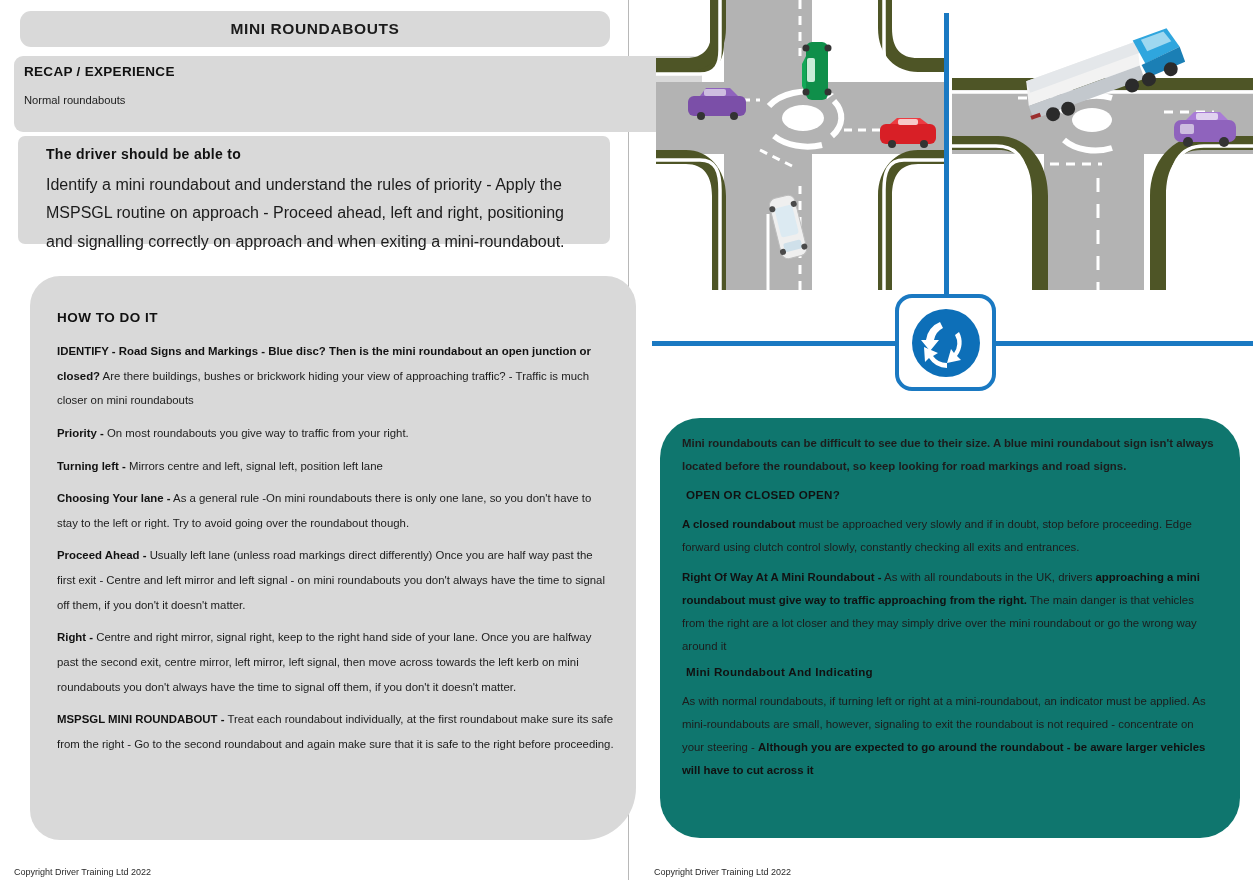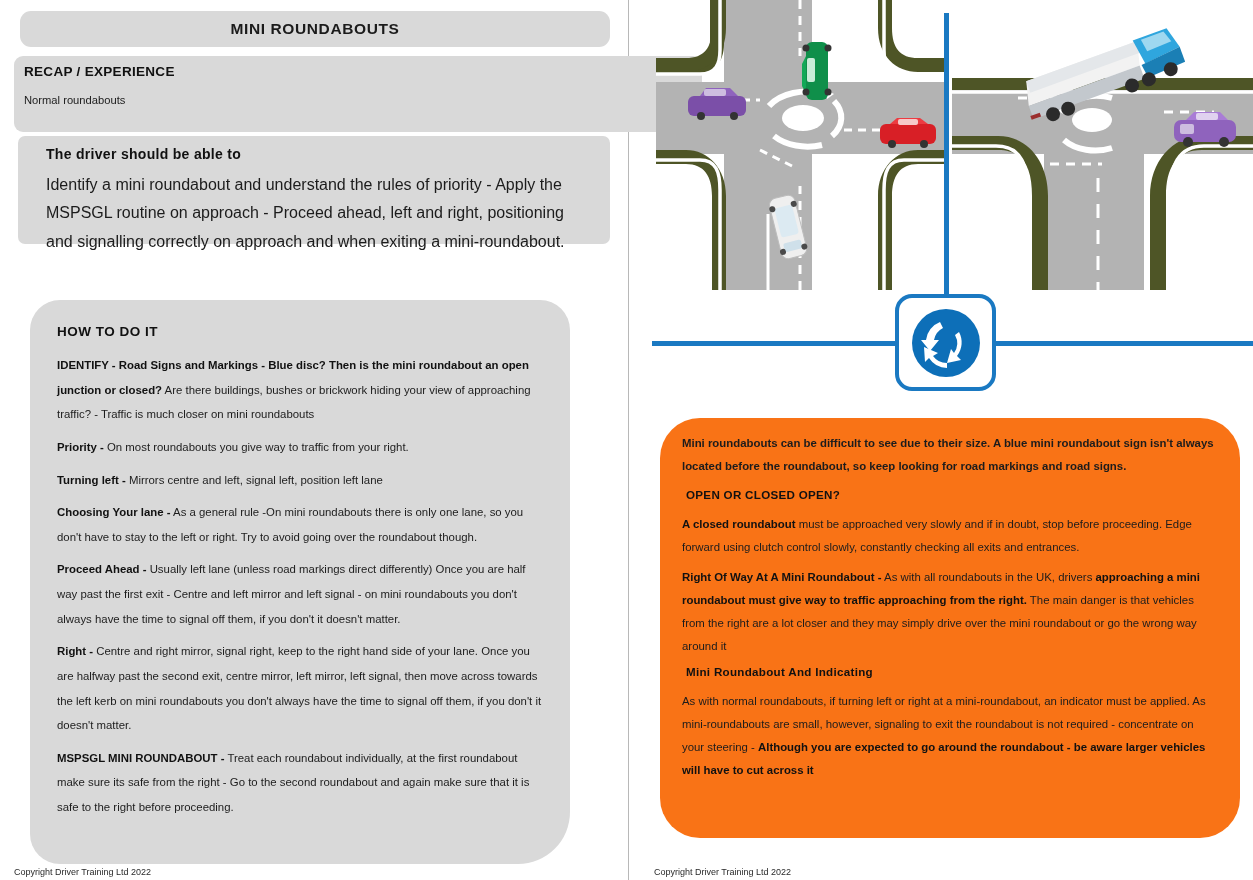--- a/index.html
+++ b/index.html
@@ -36,24 +36,23 @@
     left: 14px; top: 56px; width: 688px; height: 76px;
     border-radius: 9px;
     padding: 8px 12px 0 10px;
   }
   #driver-panel {
     left: 18px; top: 136px; width: 592px; height: 108px;
     border-radius: 7px;
     padding: 10px 18px 0 28px;
   }
   #howto-panel {
-    left: 30px; top: 276px; width: 540px; height: 564px;
+    left: 30px; top: 276px; width: 606px; height: 564px;
     border-radius: 30px 30px 52px 30px;
-    padding: 20px 22px 0 16px;
-    margin-top: 24px;
+    padding: 30px 22px 0 16px;
   }
 
   .sect-head {
     font-size: 13.5px; font-weight: bold; color: #111;
     letter-spacing: .3px; margin: 0 0 10px 0;
   }
   #recap-panel .sect-head { font-size: 13.5px; margin-bottom: 13px; }
   #driver-panel .sect-head { font-size: 14px; margin-bottom: 9px; }
   #howto-panel .sect-head { font-size: 13.5px; margin: 4px 0 14px 11px; letter-spacing: .5px; }
 
@@ -84,21 +83,21 @@
   }
   .sign-box {
     position: absolute; left: 245px; top: 294px; width: 101px; height: 97px;
     background: #ffffff; border: 4px solid #1a79c2; border-radius: 17px;
     display: flex; align-items: center; justify-content: center;
     z-index: 4;
   }
 
   #right-text-panel {
     position: absolute; left: 660px; top: 418px; width: 580px; height: 420px;
-    background: #f97316;
+    background: #0f766e;
     border-radius: 40px 40px 40px 40px;
     padding: 14px 22px 0 16px;
   }
   #right-text-panel .para { line-height: 2.02; margin: 0 0 7px 6px; font-size: 11.4px; }
   #right-text-panel .para.head-para { margin-bottom: 10px; }
   #right-text-panel .para.allbold { font-weight: bold; }
   #right-text-panel .subhead {
     font-size: 11.6px; font-weight: bold; color: #111;
     margin: 0 0 12px 10px; letter-spacing: .3px;
   }

